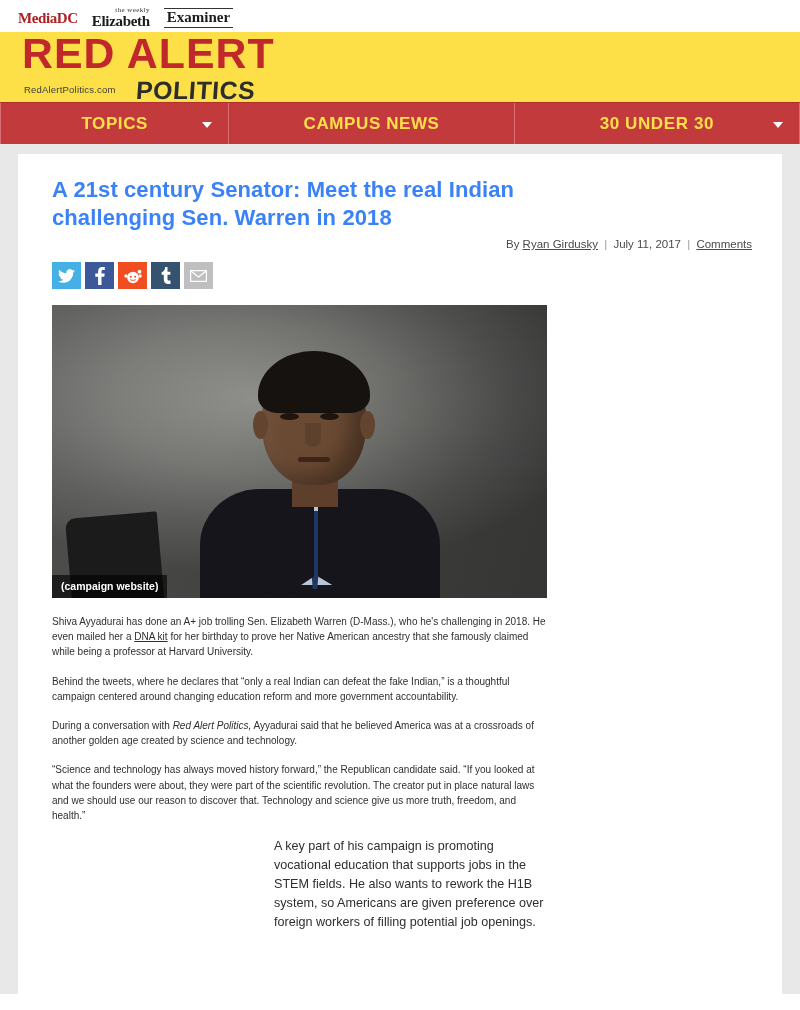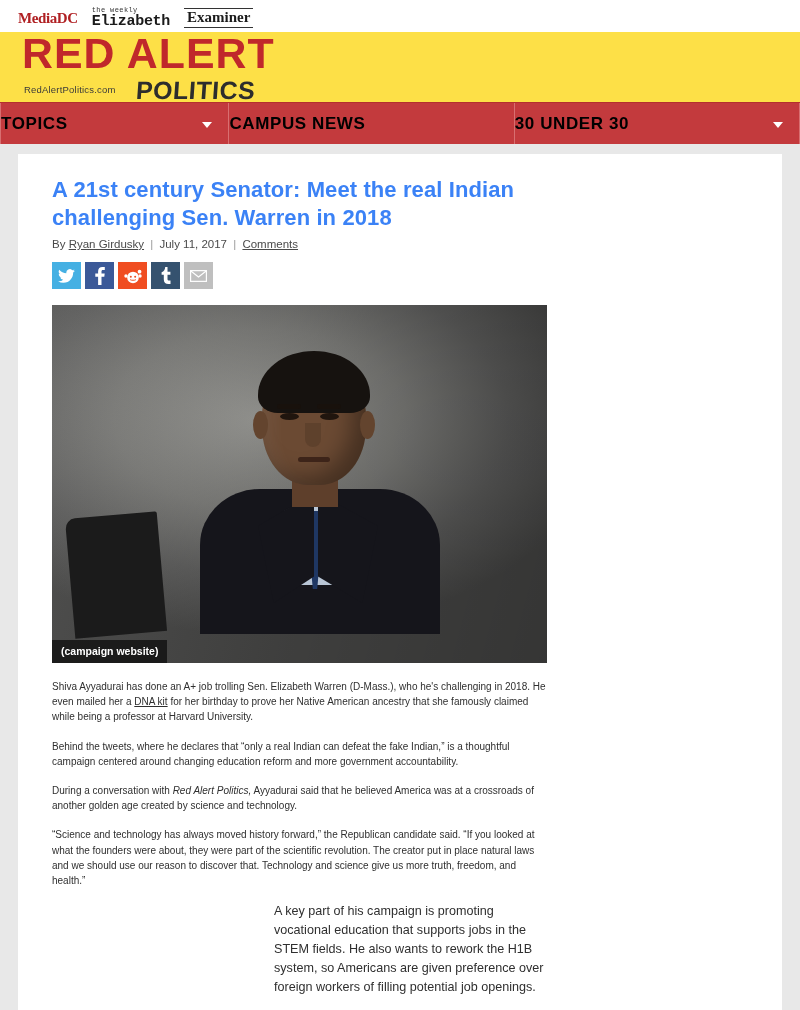--- a/index.html
+++ b/index.html
@@ -28,23 +28,23 @@
     gap: 14px;
   }
   .mediadc {
     font-family: "Liberation Serif", serif;
     font-weight: bold;
     font-size: 15px;
     color: #b02023;
     letter-spacing: -0.4px;
   }
   .std-logo {
-    text-align: left;
+    text-align: right;
     line-height: 1;
-    font-family: Liberation Mono, monospace;
+    font-family: Liberation Serif, serif;
     color: #1b1b1b;
   }
   .std-logo .small {
     display: block;
     font-size: 7px;
     letter-spacing: 0.4px;
     color: #333;
   }
   .std-logo .big {
     display: block;
@@ -107,27 +107,27 @@
     height: 42px;
     display: flex;
     align-items: stretch;
     color: #ffffff;
     border-top: 1px solid #b4302f;
   }
   .nav-item {
     flex: 1;
     display: flex;
     align-items: center;
-    justify-content: flex-start;
+    justify-content: center;
     position: relative;
     font-family: "Liberation Sans Narrow", "Liberation Sans", sans-serif;
     font-weight: bold;
     font-size: 17px;
     letter-spacing: 0.6px;
-    color: #000000;
+    color: #fde047;
     border-right: 1px solid #d86f70;
     cursor: pointer;
   }
   .nav-item:first-child { border-left: 1px solid #d86f70; }
   .nav-item.wide { flex: 1.25; }
   .caret {
     position: absolute;
     right: 16px;
     top: 50%;
     margin-top: -2px;
@@ -154,20 +154,21 @@
     line-height: 1.25;
     color: #3b82f6;
     margin: 0 0 7px 0;
     max-width: 520px;
     letter-spacing: 0.1px;
   }
   .byline {
     font-size: 11.5px;
     color: #4a4a4a;
     margin-bottom: 12px;
+    text-align: right;
   }
   .byline a {
     color: #4a4a4a;
     text-decoration: underline;
   }
   .byline .sep { color: #9a9a9a; padding: 0 3px; }
 
   
   .share {
     display: flex;
@@ -194,21 +195,21 @@
   .share-btn svg { display: block; }
 
   
   .figure {
     width: 495px;
     position: relative;
     margin: 0 0 16px 0;
   }
   .photo {
     width: 495px;
-    height: 358px;
+    height: 293px;
     position: relative;
     overflow: hidden;
     background: #6e6e6e;
   }
   .photo .bg {
     position: absolute; inset: 0;
     background:
       radial-gradient(ellipse 70% 60% at 42% 32%, #9b9b97 0%, #7c7c79 42%, #5d5d5c 72%, #474746 100%);
   }
   .photo .wall-line {

